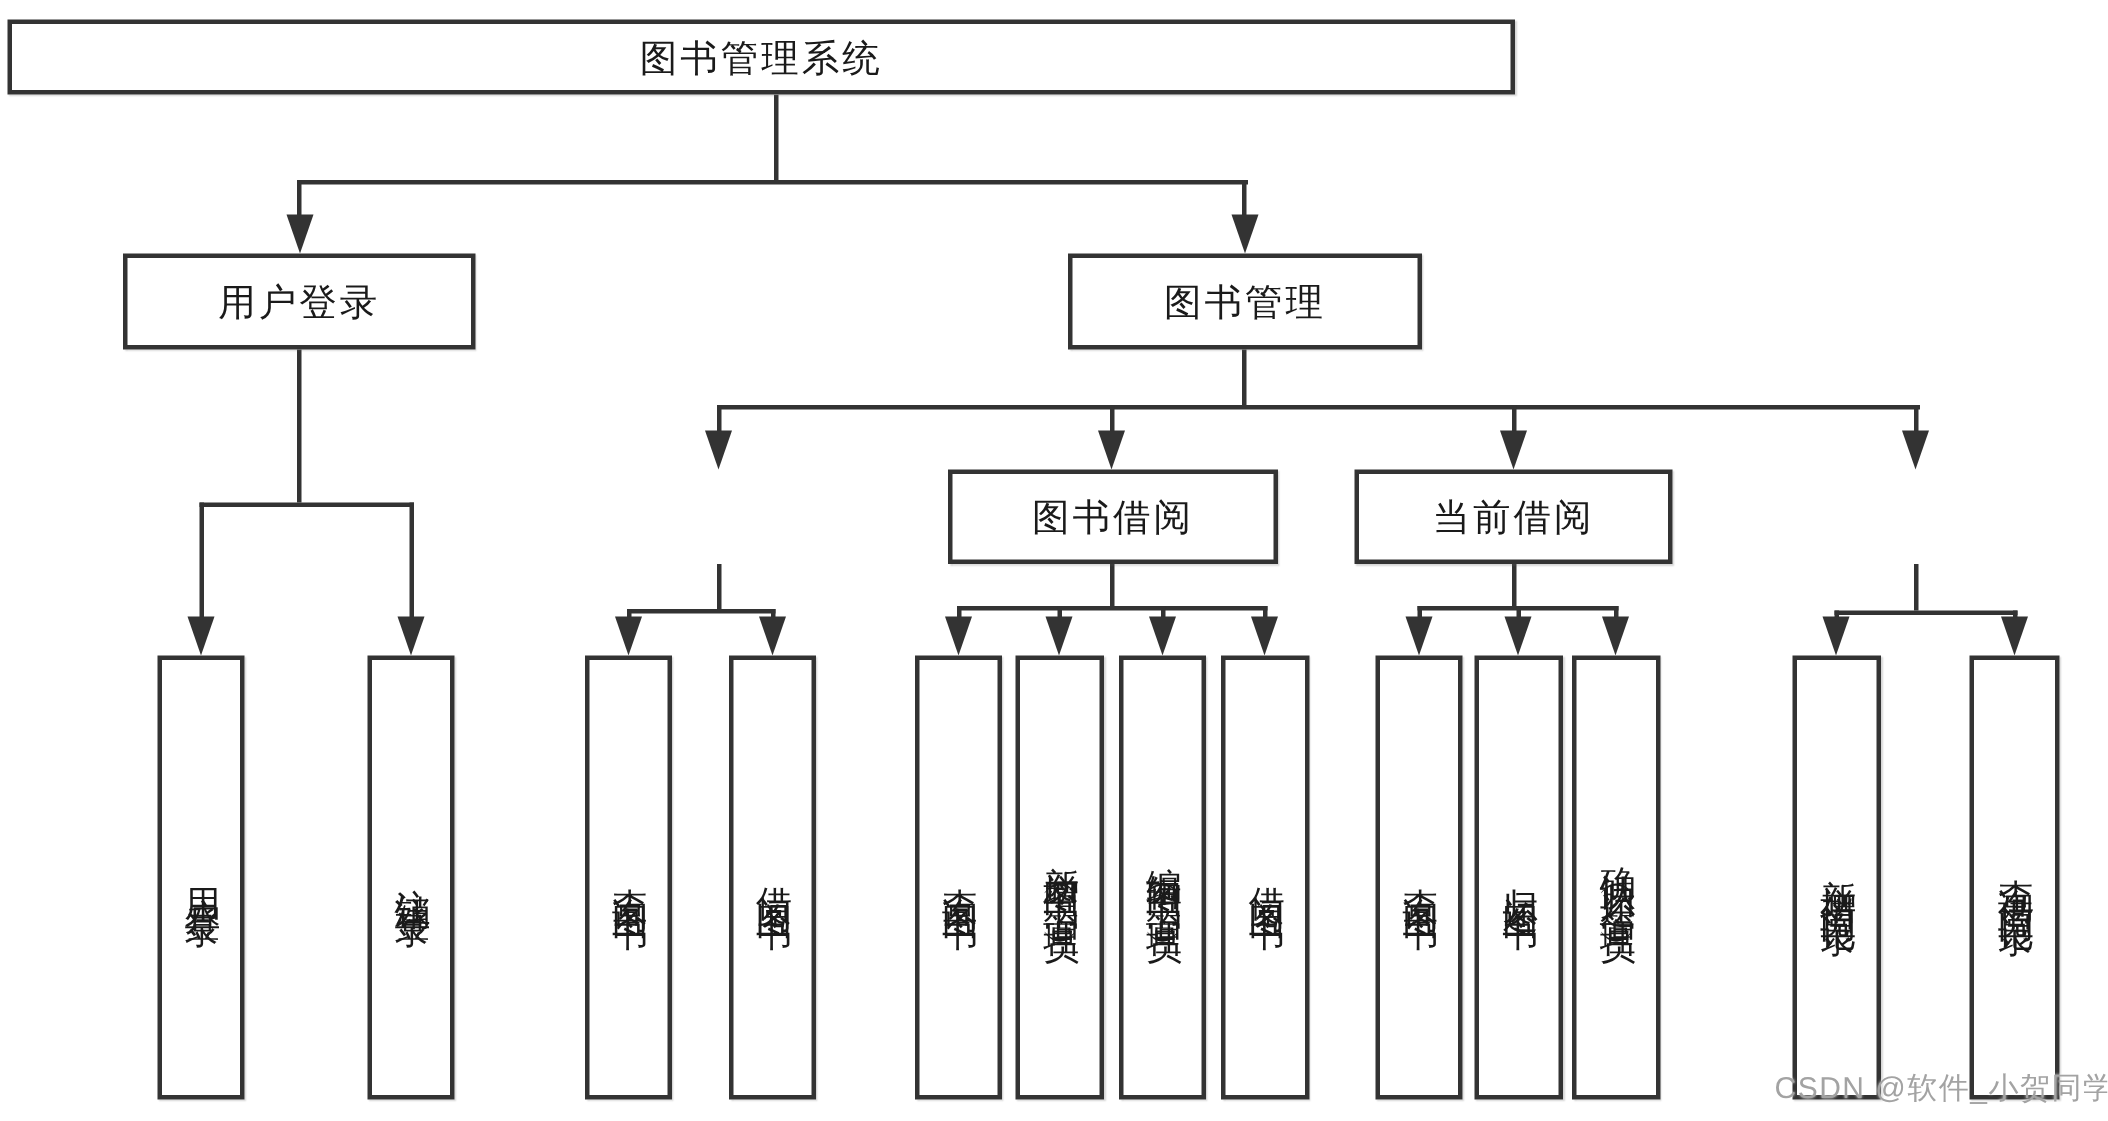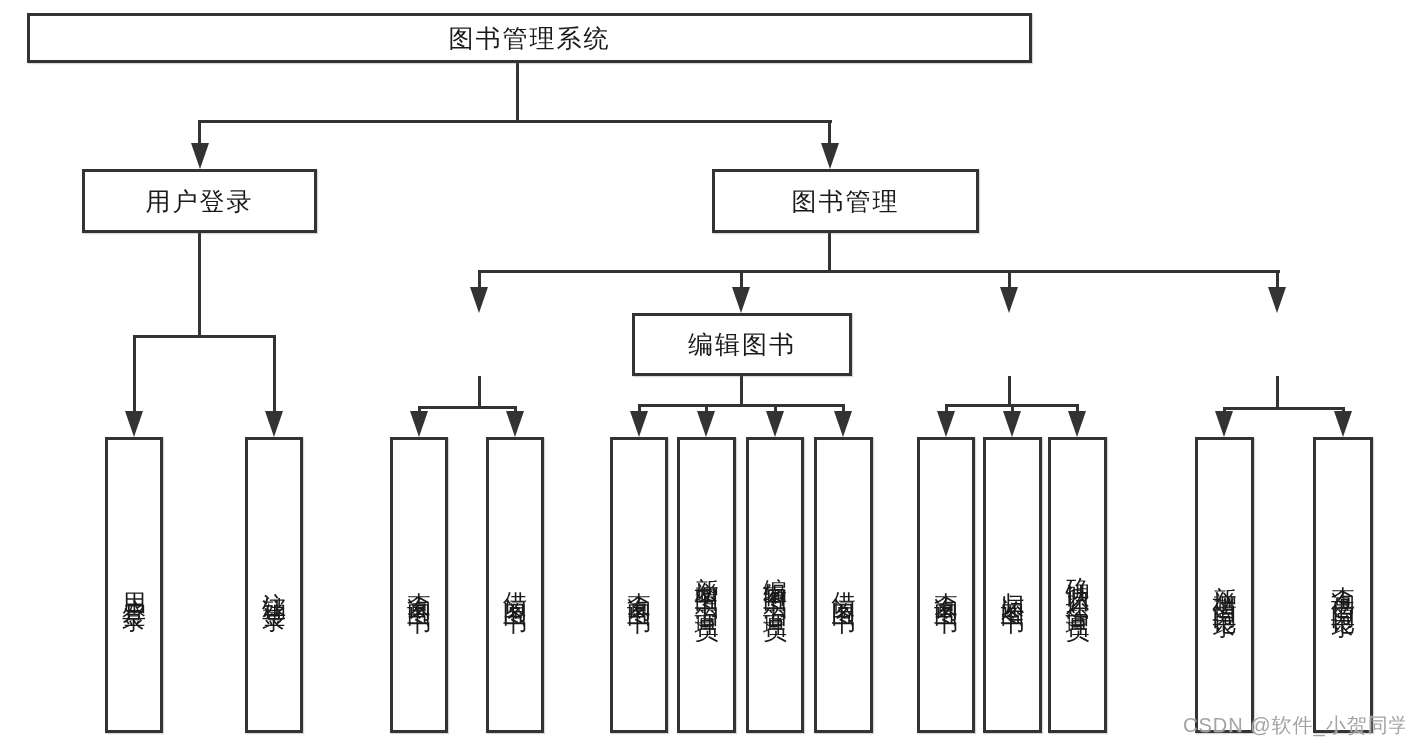--- a/index.html
+++ b/index.html
@@ -124,26 +124,27 @@
   <div class="arrow" style="left:1003px;top:411px"></div>
   <div class="arrow" style="left:1068px;top:411px"></div>
 
   <div class="line" style="left:1276px;top:376px;width:3px;height:31px"></div>
   <div class="line" style="left:1223px;top:407px;width:122px;height:3px"></div>
   <div class="line" style="left:1223px;top:407px;width:3px;height:6px"></div>
   <div class="line" style="left:1342px;top:407px;width:3px;height:6px"></div>
   <div class="arrow" style="left:1215px;top:411px"></div>
   <div class="arrow" style="left:1334px;top:411px"></div>
 
-  <div class="box" style="left:27px;top:13px;width:1005px;height:50px">图书管理系统</div>
+  <div class="box" style="left:5px;top:13px;width:1005px;height:50px">图书管理系统</div>
 
   <div class="box" style="left:82px;top:169px;width:235px;height:64px">用户登录</div>
-  <div class="box" style="left:712px;top:169px;width:267px;height:64px">图书管理</div>
+  <div class="box" style="left:712px;top:169px;width:236px;height:64px">图书管理</div>
 
-  <div class="box" style="left:632px;top:313px;width:220px;height:63px">编辑图书</div>
+  <div class="box" style="left:632px;top:313px;width:220px;height:63px">图书借阅</div>
+  <div class="box" style="left:903px;top:313px;width:212px;height:63px">当前借阅</div>
 
   <div class="box vbox" style="left:105px;top:437px;width:58px;height:296px">用户登录</div>
   <div class="box vbox" style="left:245px;top:437px;width:58px;height:296px">注销登录</div>
 
   <div class="box vbox" style="left:390px;top:437px;width:58px;height:296px">查询图书</div>
   <div class="box vbox" style="left:486px;top:437px;width:58px;height:296px">借阅图书</div>
 
   <div class="box vbox" style="left:610px;top:437px;width:58px;height:296px">查询图书</div>
   <div class="box vbox" style="left:677px;top:437px;width:59px;height:296px">新增图书（管理员）</div>
   <div class="box vbox" style="left:746px;top:437px;width:58px;height:296px">编辑图书（管理员）</div>

